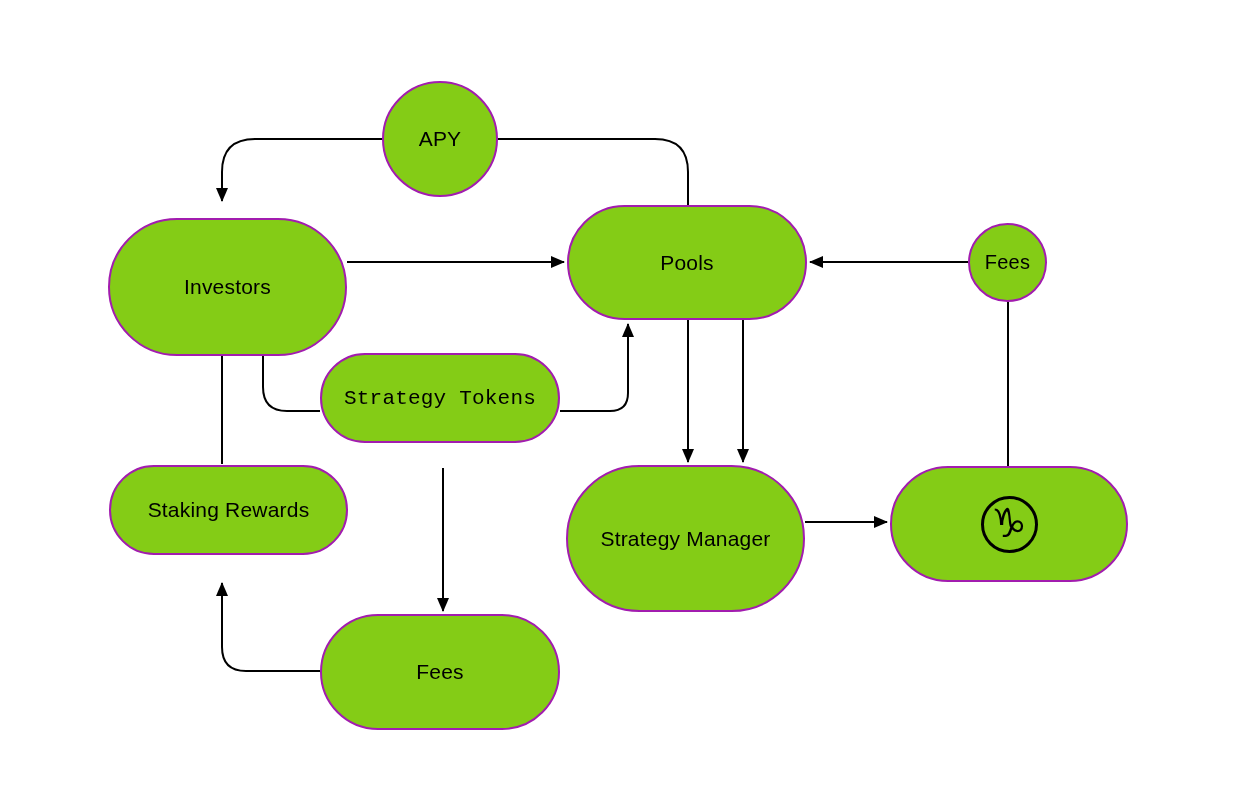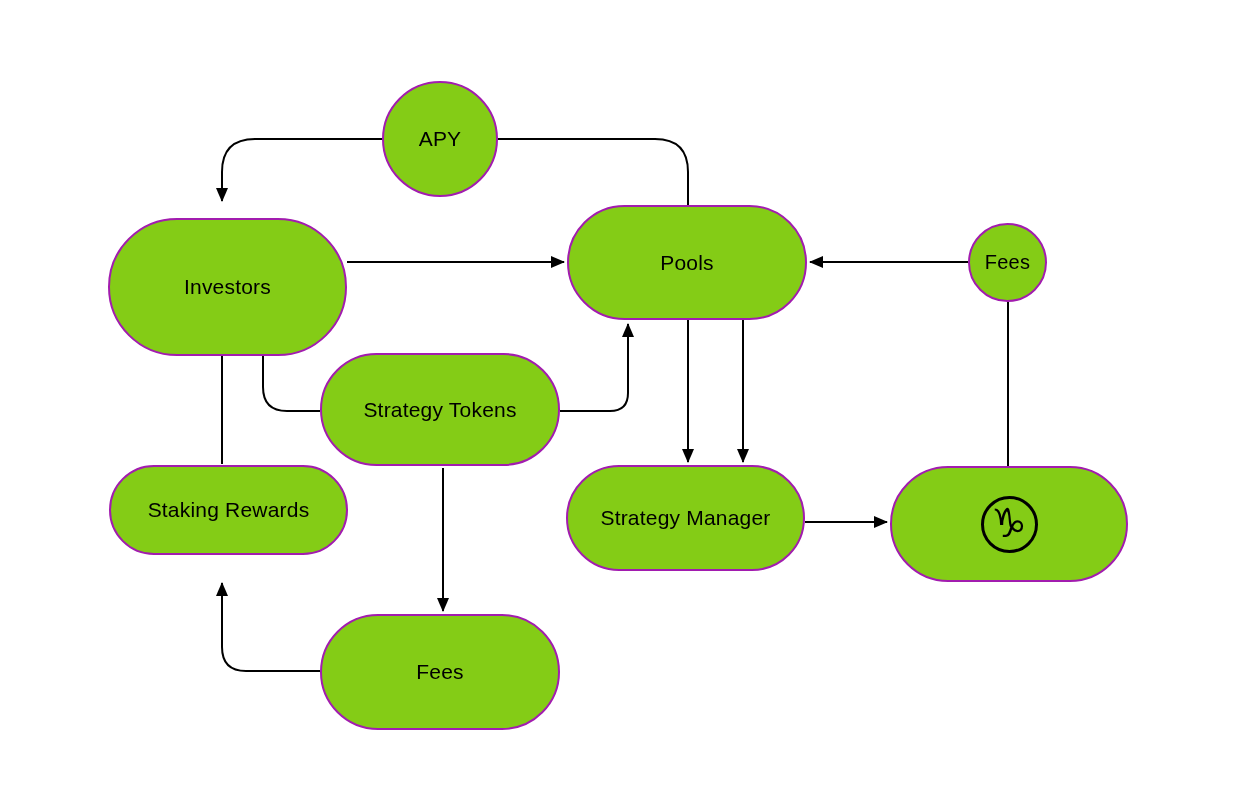--- a/index.html
+++ b/index.html
@@ -36,23 +36,23 @@
     color: #000000;
     white-space: nowrap;
   }
   .capsule { border-radius: 999px; }
   .circle  { border-radius: 50%; }
 
   .node-apy              { left: 382px; top: 81px;  width: 116px; height: 116px; }
   .node-investors        { left: 108px; top: 204px; width: 239px; height: 138px; margin-top: 14px; }
   .node-pools            { left: 567px; top: 205px; width: 240px; height: 115px; }
   .node-fees             { left: 968px; top: 223px; width: 79px;  height: 79px; font-size: 20px; }
-  .node-strategy-tokens  { left: 320px; top: 353px; width: 240px; height: 113px; }
+  .node-strategy-tokens  { left: 320px; top: 353px; width: 240px; height: 90px; font-family: Liberation Mono, monospace; }
   .node-staking-rewards  { left: 109px; top: 465px; width: 239px; height: 90px; }
-  .node-strategy-manager { left: 566px; top: 465px; width: 239px; height: 106px; }
+  .node-strategy-manager { left: 566px; top: 465px; width: 239px; height: 147px; }
   .node-v3               { left: 890px; top: 466px; width: 238px; height: 116px; }
   .node-stake            { left: 320px; top: 614px; width: 240px; height: 116px; }
 
   .v3-logo {
     width: 57px;
     height: 57px;
     border: 3px solid #000000;
     border-radius: 50%;
     box-sizing: border-box;
     display: flex;

